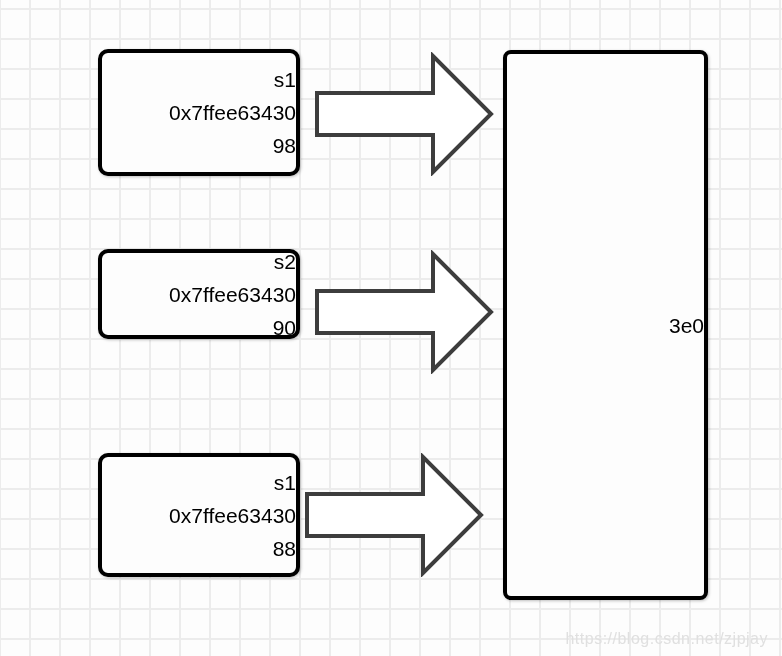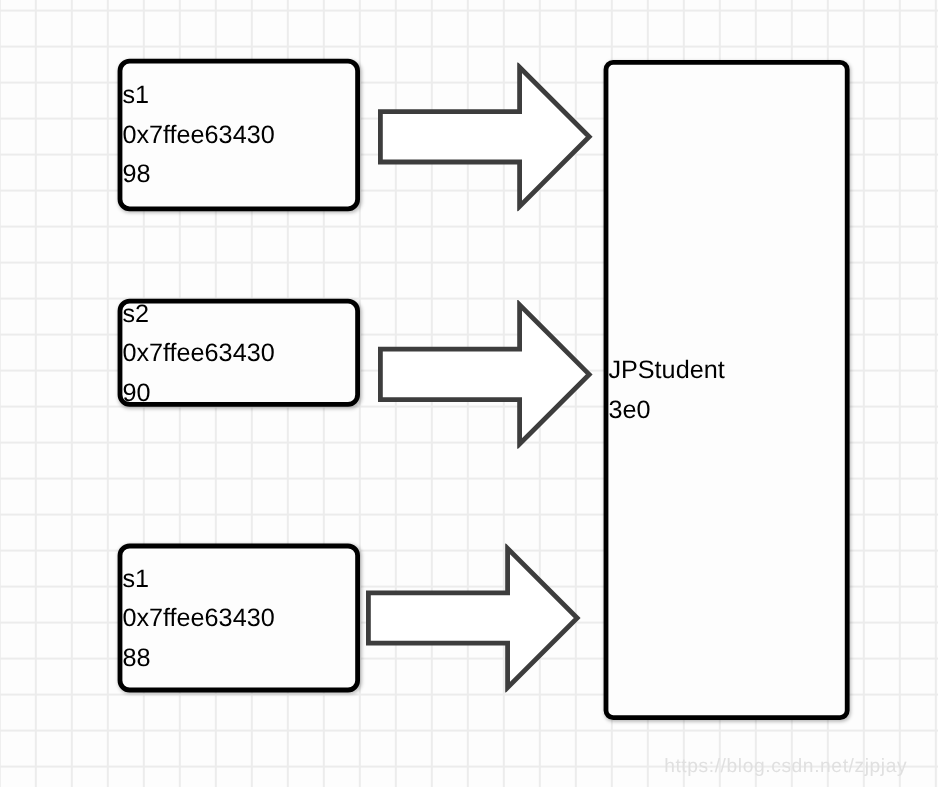--- a/index.html
+++ b/index.html
@@ -22,22 +22,23 @@
   .node {
     position: absolute;
     box-sizing: border-box;
     background: #fdfdfd;
     border: 4px solid #000000;
     border-radius: 10px;
     box-shadow: 1px 1px 3px rgba(0,0,0,0.25);
     display: flex;
     flex-direction: column;
     justify-content: center;
-    align-items: flex-start;
+    align-items: flex-end;
     text-align: center;
+    padding-left: 48px;
   }
   .node .box-line {
     font-size: 21px;
     line-height: 33px;
     color: #000000;
     white-space: nowrap;
   }
   .pointer-box { left: 98px; width: 202px; }
   .pointer-box-1 { top: 49px;  height: 127px; }
   .pointer-box-2 { top: 249px; height: 90px; }
@@ -52,21 +53,21 @@
   .arrow {
     position: absolute;
     width: 180px;
     height: 124px;
   }
   .arrow-1 { left: 315px; top: 52px; }
   .arrow-2 { left: 315px; top: 250px; }
   .arrow-3 { left: 305px; top: 453px; }
   .watermark {
     position: absolute;
-    right: 26px;
+    right: 14px;
     top: 630px;
     font-size: 16px;
     letter-spacing: 0.5px;
     color: #e0e0e0;
     white-space: nowrap;
     user-select: none;
   }
 </style>
 </head>
 <body>
@@ -95,19 +96,18 @@
     <polygon points="2,41 118,41 118,4 176,62 118,120 118,83 2,83" fill="#ffffff" stroke="#3d3d3d" stroke-width="4" stroke-miterlimit="10"></polygon>
   </svg>
   <svg class="arrow arrow-2" viewBox="0 0 180 124">
     <polygon points="2,41 118,41 118,4 176,62 118,120 118,83 2,83" fill="#ffffff" stroke="#3d3d3d" stroke-width="4" stroke-miterlimit="10"></polygon>
   </svg>
   <svg class="arrow arrow-3" viewBox="0 0 180 124">
     <polygon points="2,41 118,41 118,4 176,62 118,120 118,83 2,83" fill="#ffffff" stroke="#3d3d3d" stroke-width="4" stroke-miterlimit="10"></polygon>
   </svg>
 
   <div class="node object-box">
-    <div class="box-line">JPStudent</div>
     <div class="box-line">3e0</div>
   </div>
 
   <div class="watermark">https://blog.csdn.net/zjpjay</div>
 
 </div>
 
 </body></html>

